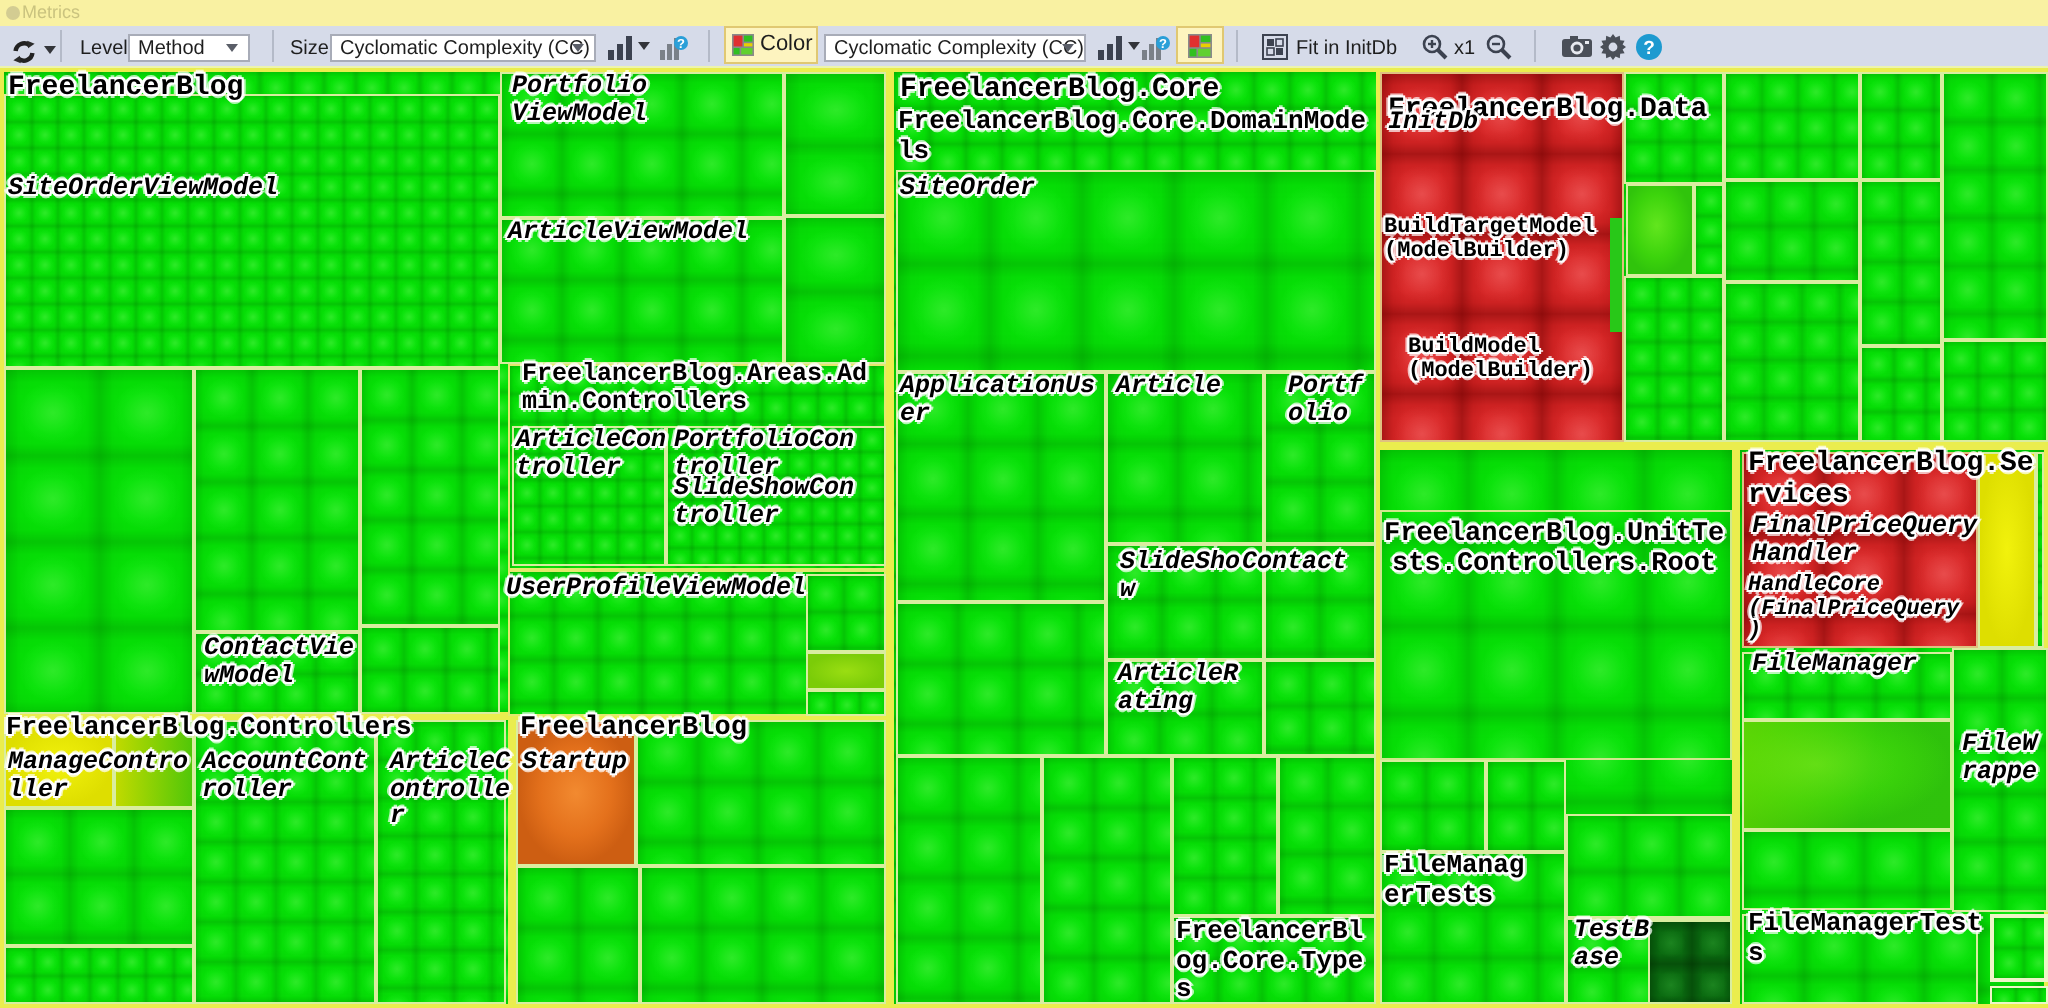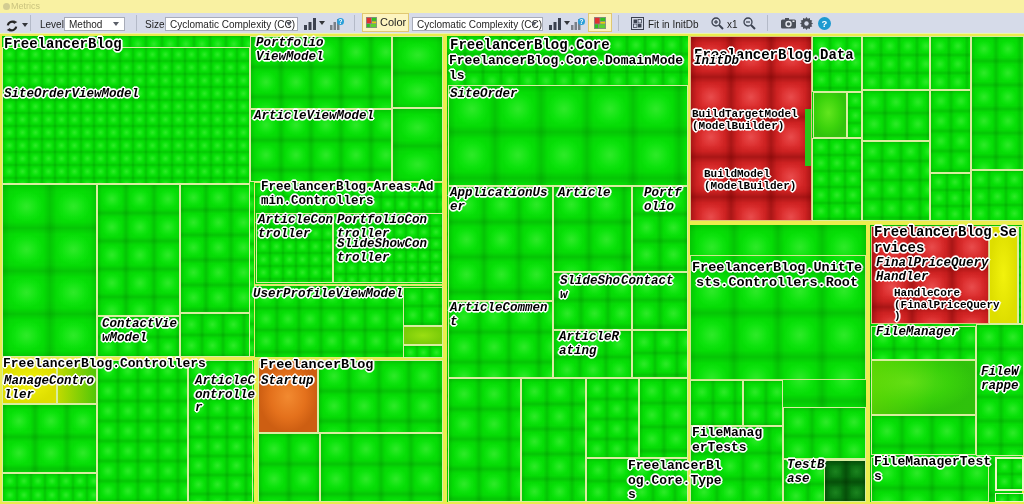--- a/index.html
+++ b/index.html
@@ -243,40 +243,40 @@
 <div class="lab f125 it" style="left:256px;top:4px;">Portfolio<br>ViewModel</div>
 <div class="lab f125 it" style="left:254px;top:77px;">ArticleViewModel</div>
 <div class="lab f125" style="left:261px;top:148px;">FreelancerBlog.Areas.Ad<br>min.Controllers</div>
 <div class="lab f125 it" style="left:258px;top:181px;">ArticleCon<br>troller</div>
 <div class="lab f125 it" style="left:337px;top:181px;">PortfolioCon<br>troller</div>
 <div class="lab f125 it" style="left:337px;top:205px;">SlideShowCon<br>troller</div>
 <div class="lab f125 it" style="left:253px;top:255px;">UserProfileViewModel</div>
 <div class="lab f125 it" style="left:102px;top:285px;">ContactVie<br>wModel</div>
 <div class="lab f13" style="left:3px;top:324px;">FreelancerBlog.Controllers</div>
 <div class="lab f125 it" style="left:4px;top:342px;">ManageContro<br>ller</div>
+<div class="lab f125 it" style="left:101px;top:342px;">AccountCont<br>roller</div>
 <div class="lab f125 it" style="left:195px;top:342px;">ArticleC<br>ontrolle<br>r</div>
 <div class="lab f135" style="left:260px;top:324px;">FreelancerBlog</div>
 <div class="lab f125 it" style="left:261px;top:342px;">Startup</div>
 <div class="lab f14" style="left:450px;top:4px;">FreelancerBlog.Core</div>
 <div class="lab f13" style="left:449px;top:21px;">FreelancerBlog.Core.DomainMode<br>ls</div>
 <div class="lab f125 it" style="left:450px;top:55px;">SiteOrder</div>
 <div class="lab f125 it" style="left:450px;top:154px;">ApplicationUs<br>er</div>
 <div class="lab f125 it" style="left:558px;top:154px;">Article</div>
 <div class="lab f125 it" style="left:644px;top:154px;">Portf<br>olio</div>
 <div class="lab f125 it" style="left:560px;top:242px;">SlideSho<br>w</div>
 <div class="lab f125 it" style="left:621px;top:242px;">Contact</div>
-<div class="lab f125 it" style="left:450px;top:269px;">ArticleCommen<br>t</div>
 <div class="lab f125 it" style="left:559px;top:298px;">ArticleR<br>ating</div>
-<div class="lab f13" style="left:588px;top:426px;padding-left:40px;">FreelancerBl<br>og.Core.Type<br>s</div>
+<div class="lab f13" style="left:588px;top:426px;">FreelancerBl<br>og.Core.Type<br>s</div>
 <div class="lab f14" style="left:694px;top:14px;">FreelancerBlog.Data</div>
 <div class="lab f125 it" style="left:694px;top:22px;">InitDb</div>
 <div class="lab f115" style="left:692px;top:76px;">BuildTargetModel<br>(ModelBuilder)</div>
 <div class="lab f115" style="left:692px;top:136px;padding-left:12px;">BuildModel<br>(ModelBuilder)</div>
 <div class="lab f135" style="left:692px;top:227px;text-align:center;">FreelancerBlog.UnitTe<br>sts.Controllers.Root</div>
 <div class="lab f13" style="left:692px;top:393px;">FileManag<br>erTests</div>
 <div class="lab f125 it" style="left:787px;top:426px;">TestB<br>ase</div>
 <div class="lab f14" style="left:874px;top:191px;">FreelancerBlog.Se<br>rvices</div>
 <div class="lab f125 it" style="left:876px;top:224px;">FinalPriceQuery<br>Handler</div>
-<div class="lab f115" style="left:894px;top:255px;">HandleCore<br>(FinalPriceQuery<br>)</div>
+<div class="lab f115" style="left:874px;top:255px;font-style:italic;">HandleCore<br>(FinalPriceQuery<br>)</div>
 <div class="lab f125 it" style="left:876px;top:293px;">FileManager</div>
 <div class="lab f125 it" style="left:981px;top:333px;">FileW<br>rappe</div>
 <div class="lab f13" style="left:874px;top:422px;">FileManagerTest<br>s</div>
 </div>
 
 </body></html>

